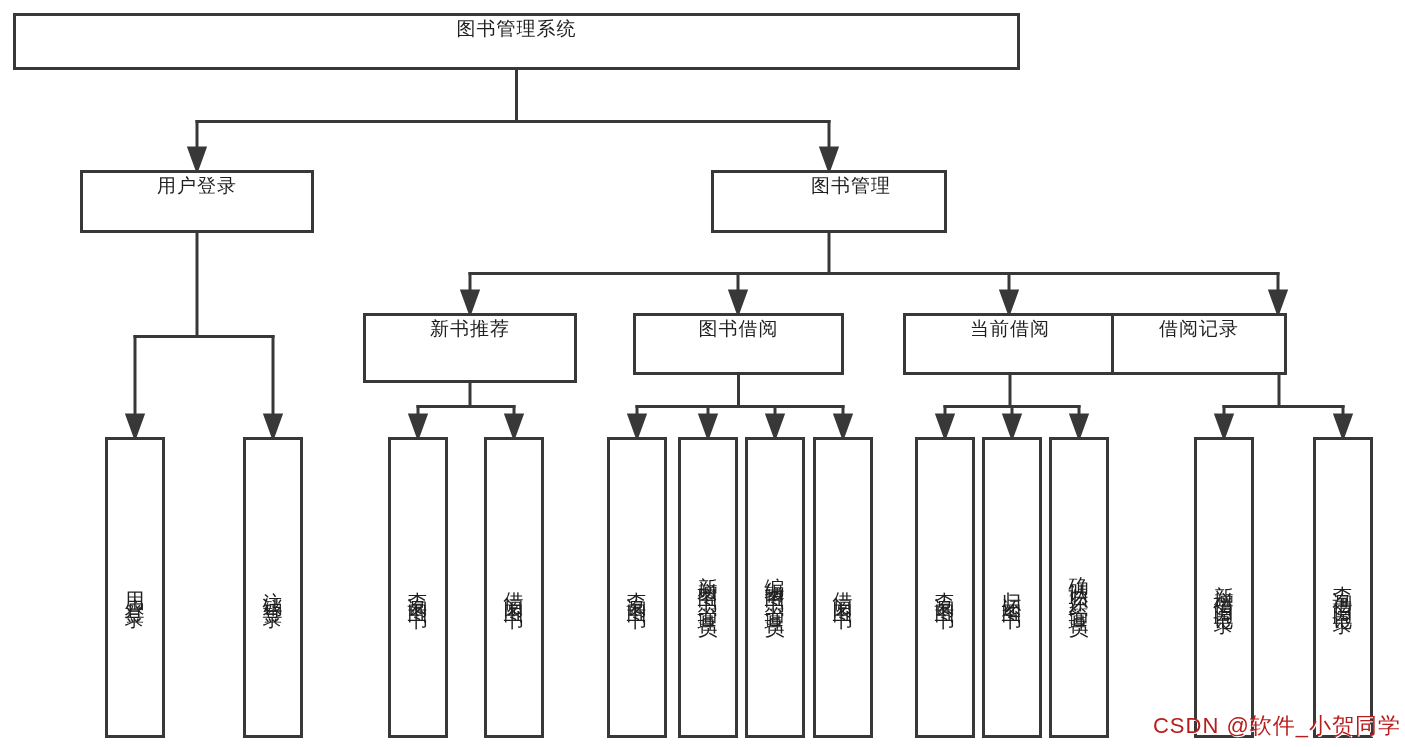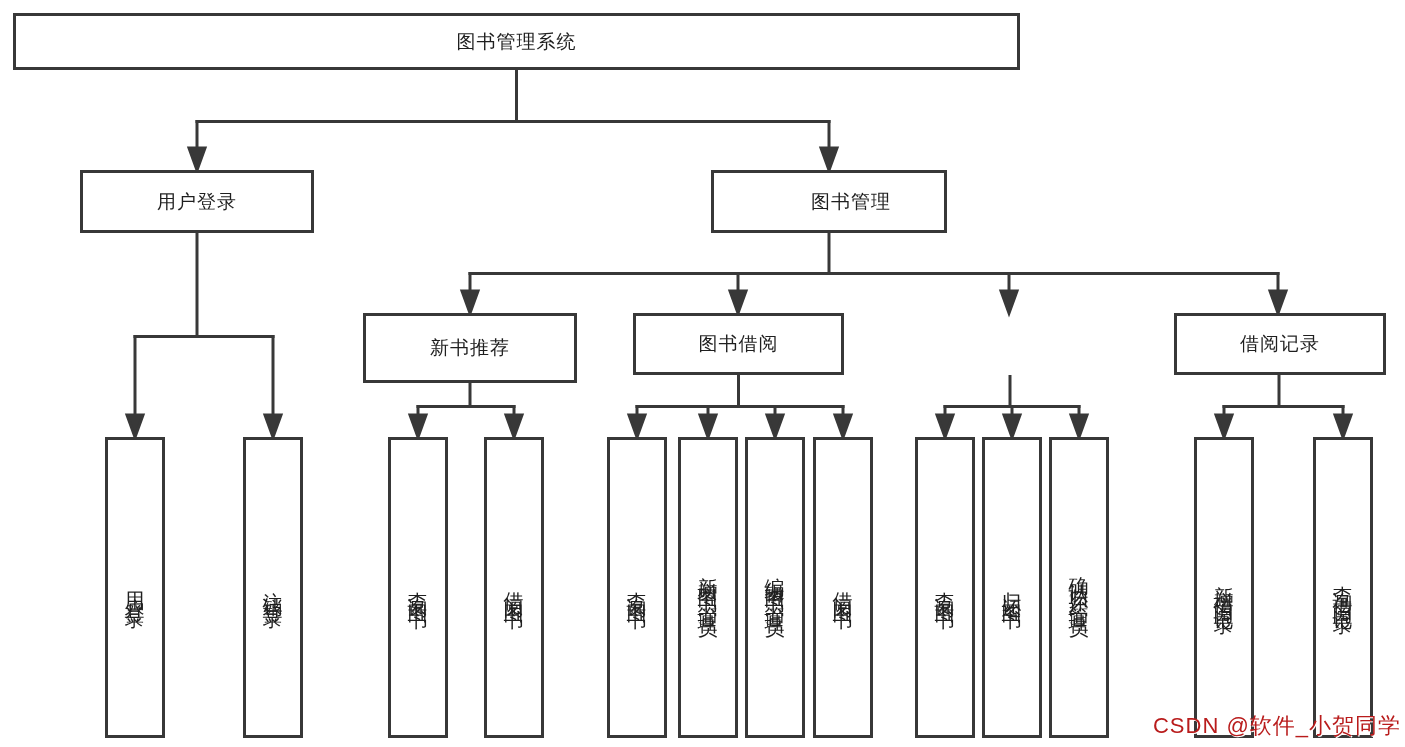--- a/index.html
+++ b/index.html
@@ -10,21 +10,21 @@
     font-family:"Liberation Sans","DejaVu Sans",sans-serif;
     color:#1f1f1f;
     overflow:hidden;
   }
   #wires{position:absolute;left:0;top:0;width:1405px;height:747px;}
   .node{
     position:absolute;
     box-sizing:border-box;
     border:3px solid #383838;
     background:#ffffff;
-    display:flex;align-items:center;justify-content:center;
+    display:flex;justify-content:center;
     font-size:19px;
     letter-spacing:1px;
     color:#1f1f1f;
   }
   .leaf{
     position:absolute;
     box-sizing:border-box;
     border:3px solid #383838;
     background:#ffffff;
     width:60px;top:437px;height:301px;
@@ -42,21 +42,21 @@
   }
   
   #n-root{left:13px;top:13px;width:1007px;height:57px;}
   
   #n-user-login{left:80px;top:170px;width:234px;height:63px;}
   #n-book-mgmt{left:711px;top:170px;width:236px;height:63px;padding-left:44px;}
   
   #n-new-book-rec{left:363px;top:313px;width:214px;height:70px;}
   #n-book-borrow{left:633px;top:313px;width:211px;height:62px;}
   #n-current-borrow{left:903px;top:313px;width:214px;height:62px;}
-  #n-borrow-records{left:1174px;top:313px;width:212px;height:62px;}
+  #n-borrow-records{left:1111px;top:313px;width:176px;height:62px;}
   
   #lf-a1{left:105px;} #lf-a2{left:243px;}
   #lf-b1{left:388px;} #lf-b2{left:484px;}
   #lf-c1{left:607px;} #lf-c2{left:678px;} #lf-c3{left:745px;} #lf-c4{left:813px;}
   #lf-d1{left:915px;} #lf-d2{left:982px;} #lf-d3{left:1049px;}
   #lf-e1{left:1194px;} #lf-e2{left:1313px;}
   .watermark{
     position:absolute;
     right:4px;top:711px;
     font-size:22px;
@@ -146,20 +146,23 @@
   <div class="node" id="n-book-mgmt">
     <span>图书管理</span>
   </div>
 
   <div class="node" id="n-new-book-rec">
     <span>新书推荐</span>
   </div>
   <div class="node" id="n-book-borrow">
     <span>图书借阅</span>
   </div>
+  <div class="node" id="n-current-borrow">
+    <span>当前借阅</span>
+  </div>
   <div class="node" id="n-borrow-records">
     <span>借阅记录</span>
   </div>
 
   <div class="leaf" id="lf-a1">
     <span>用户登录</span>
   </div>
   <div class="leaf" id="lf-a2">
     <span>注销登录</span>
   </div>

